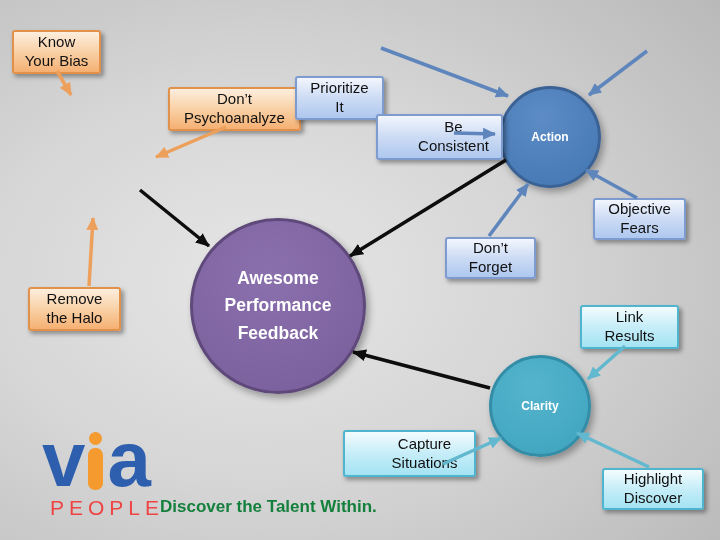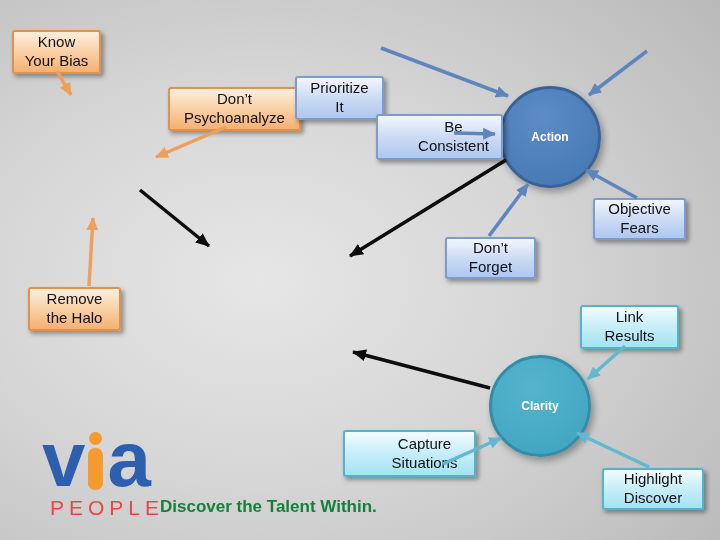--- a/index.html
+++ b/index.html
@@ -95,20 +95,23 @@
   <div class="circle circle-action">Action</div>
 
   <div class="box box-teal" style="left:580px;top:305px;width:95px;height:40px;">Link
 Results</div>
   <div class="box box-teal" style="left:343px;top:430px;width:99px;height:43px;padding-left:30px;">Capture
 Situations</div>
   <div class="box box-teal" style="left:602px;top:468px;width:98px;height:38px;">Highlight
 Discover</div>
   <div class="circle circle-clarity">Clarity</div>
 
+  <div class="circle circle-center">Awesome
+Performance
+Feedback</div>
 
   <svg class="arrows" width="720" height="540" viewBox="0 0 720 540">
     <defs>
       <marker id="mk-black" markerWidth="15" markerHeight="13" refX="13" refY="6" orient="auto" markerUnits="userSpaceOnUse">
         <path d="M0,0 L14,6 L0,12 Z" fill="#0d0d0d"></path>
       </marker>
       <marker id="mk-orange" markerWidth="14" markerHeight="13" refX="12" refY="6" orient="auto" markerUnits="userSpaceOnUse">
         <path d="M0,0 L13,6 L0,12 Z" fill="#eda05b"></path>
       </marker>
       <marker id="mk-blue" markerWidth="14" markerHeight="13" refX="12" refY="6" orient="auto" markerUnits="userSpaceOnUse">

